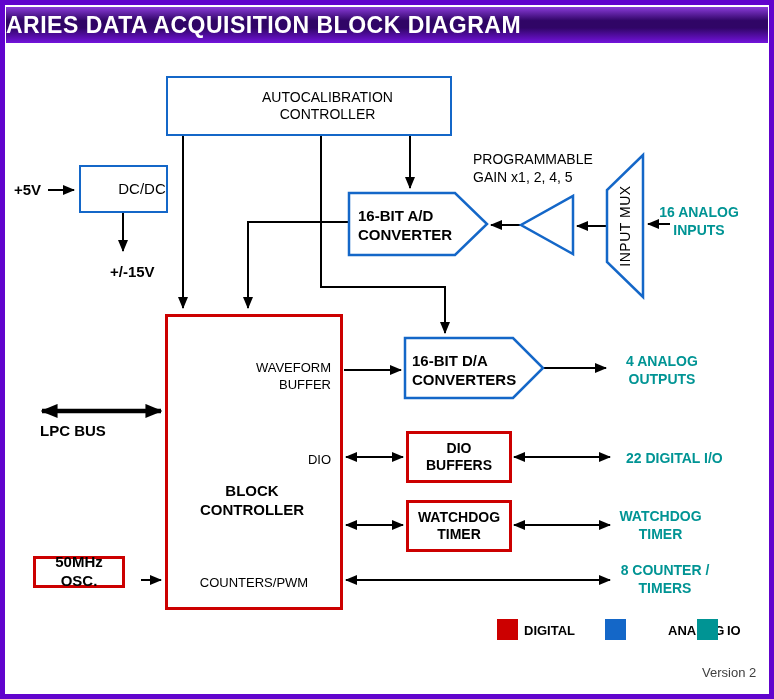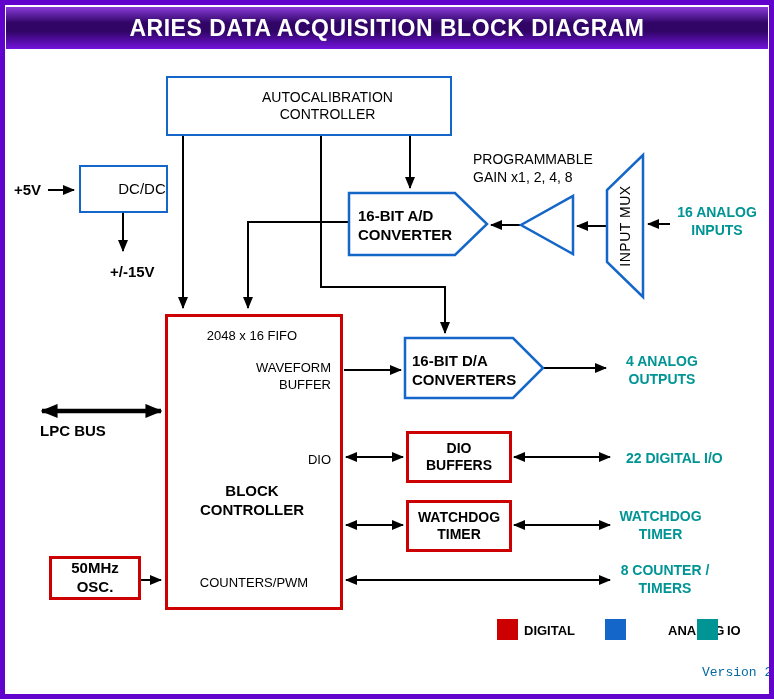--- a/index.html
+++ b/index.html
@@ -8,41 +8,41 @@
     width:774px;height:699px;
     box-sizing:border-box;
     border:5px solid var(--frame,#6103cd);
     background:#fff;
     font-family:"Liberation Sans",sans-serif;
     overflow:hidden;
   }
   
   #layer{position:absolute;left:-5px;top:-5px;width:774px;height:699px;}
   #titlebar{
-    position:absolute;left:6px;top:7px;width:762px;height:42px;
+    position:absolute;left:6px;top:7px;width:762px;height:36px;
     background:linear-gradient(180deg,var(--titleTop,#8a3bd9) 0%,var(--titleMid,#300566) 38%,var(--titleMid,#300566) 58%,var(--titleBottom,#7313dc) 100%);
-    display:flex;align-items:center;justify-content:center;
+    display:flex;align-items:center;
   }
   #titlebar span{color:#fff;font-weight:bold;font-size:23px;letter-spacing:.5px;}
   svg{position:absolute;left:0;top:0;}
   .wire{stroke:#000;stroke-width:2;fill:none;}
   .wire-thick{stroke:#000;stroke-width:4.5;fill:none;}
   .shape{fill:#fff;stroke:var(--analog,#1467c8);stroke-width:2.5;}
   .box{position:absolute;background:#fff;box-sizing:border-box;display:flex;align-items:center;justify-content:center;text-align:center;color:#000;white-space:pre-line;line-height:1.25;}
   .blue-box{border:2px solid var(--analog,#1467c8);font-size:14px;padding-left:37px;}
   .red-box{border:3px solid var(--digital,#cc0000);font-weight:bold;font-size:14px;}
   .lbl{position:absolute;color:#000;white-space:pre-line;font-size:14px;line-height:1.2;}
   .bold{font-weight:bold;}
   .teal{color:var(--io,#009494);font-weight:bold;text-align:center;font-size:14px;line-height:1.32;white-space:pre-line;position:absolute;}
   .shape-lbl{position:absolute;font-weight:bold;font-size:15px;line-height:1.25;white-space:pre-line;color:#000;}
   .mux-lbl{position:absolute;left:565px;top:208px;width:120px;height:36px;display:flex;align-items:center;justify-content:center;transform:rotate(-90deg);font-size:14px;letter-spacing:.5px;color:#000;}
   .fpga-lbl{position:absolute;color:#000;font-size:13px;white-space:pre-line;line-height:1.3;}
   .legend-swatch{position:absolute;width:21px;height:21px;}
   .legend-lbl{position:absolute;font-weight:bold;font-size:13px;color:#000;}
-  .version{position:absolute;font-size:13px;color:#0369a1;font-family:Liberation Mono, monospace;}
+  .version{position:absolute;font-size:13px;color:#404040;}
 </style>
 </head>
 <body>
 
 <div id="canvas">
   <div id="layer">
 
     <div id="titlebar">
       <span>ARIES DATA ACQUISITION BLOCK DIAGRAM</span>
     </div>
@@ -98,45 +98,44 @@
     <div class="box blue-box" style="left:79px;top:165px;width:89px;height:48px;font-size:15px;">
       <span>DC/DC</span>
     </div>
 
     <div class="shape-lbl" style="left:358px;top:207px;">16-BIT A/D
 CONVERTER</div>
     <div class="shape-lbl" style="left:412px;top:352px;">16-BIT D/A
 CONVERTERS</div>
     <div class="mux-lbl">INPUT MUX</div>
     <div class="lbl" style="left:473px;top:151px;line-height:1.25;">PROGRAMMABLE
-GAIN x1, 2, 4, 8</div>
+GAIN x1, 2, 4, 5</div>
 
     <div class="box" style="left:165px;top:314px;width:178px;height:296px;border:3px solid var(--digital,#cc0000);"></div>
-    <div class="fpga-lbl" style="left:170px;top:328px;width:164px;text-align:center;">2048 x 16 FIFO</div>
     <div class="fpga-lbl" style="left:200px;top:360px;width:131px;text-align:right;">WAVEFORM
 BUFFER</div>
     <div class="fpga-lbl" style="left:200px;top:452px;width:131px;text-align:right;">DIO</div>
     <div class="fpga-lbl bold" style="left:170px;top:482px;width:164px;text-align:center;font-size:15px;line-height:1.25;">BLOCK
 CONTROLLER</div>
     <div class="fpga-lbl" style="left:170px;top:575px;width:168px;text-align:center;">COUNTERS/PWM</div>
 
     <div class="box red-box" style="left:406px;top:431px;width:106px;height:52px;">
       <span>DIO
 BUFFERS</span>
     </div>
     <div class="box red-box" style="left:406px;top:500px;width:106px;height:52px;">
       <span>WATCHDOG
 TIMER</span>
     </div>
-    <div class="box red-box" style="left:49px;top:556px;width:92px;height:44px;font-size:15px;">
+    <div class="box red-box" style="left:33px;top:556px;width:92px;height:32px;font-size:15px;">
       <span>50MHz
 OSC.</span>
     </div>
 
-    <div class="teal" style="left:662px;top:203px;width:110px;text-align:center;">16 ANALOG
+    <div class="teal" style="left:644px;top:203px;width:110px;text-align:center;">16 ANALOG
 INPUTS</div>
     <div class="teal" style="left:607px;top:352px;width:110px;">4 ANALOG
 OUTPUTS</div>
     <div class="teal" style="left:626px;top:449px;white-space:nowrap;">22 DIGITAL I/O</div>
     <div class="teal" style="left:603px;top:507px;width:115px;">WATCHDOG
 TIMER</div>
     <div class="teal" style="left:605px;top:561px;width:120px;">8 COUNTER /
 TIMERS</div>
 
     <div class="lbl bold" style="left:14px;top:181px;font-size:15px;">+5V</div>

